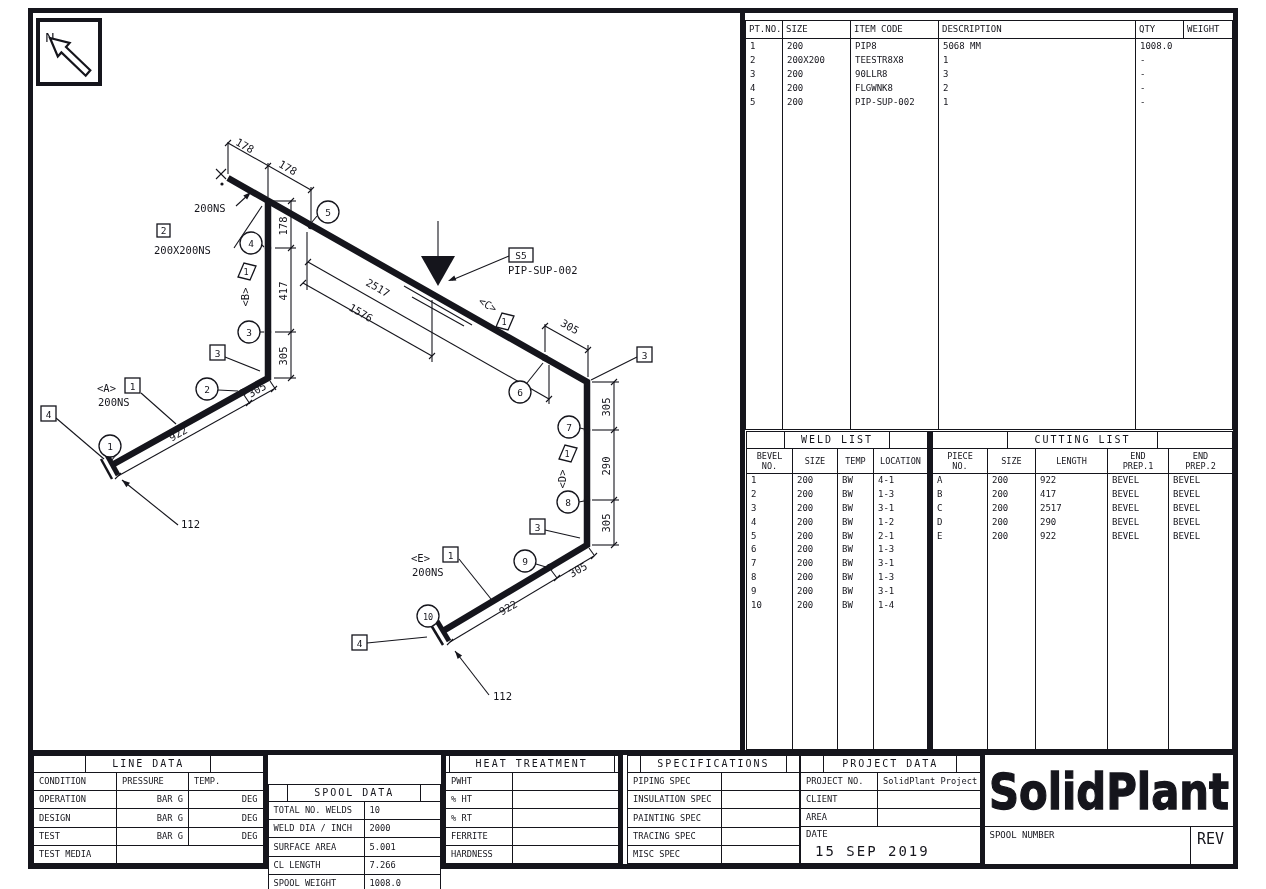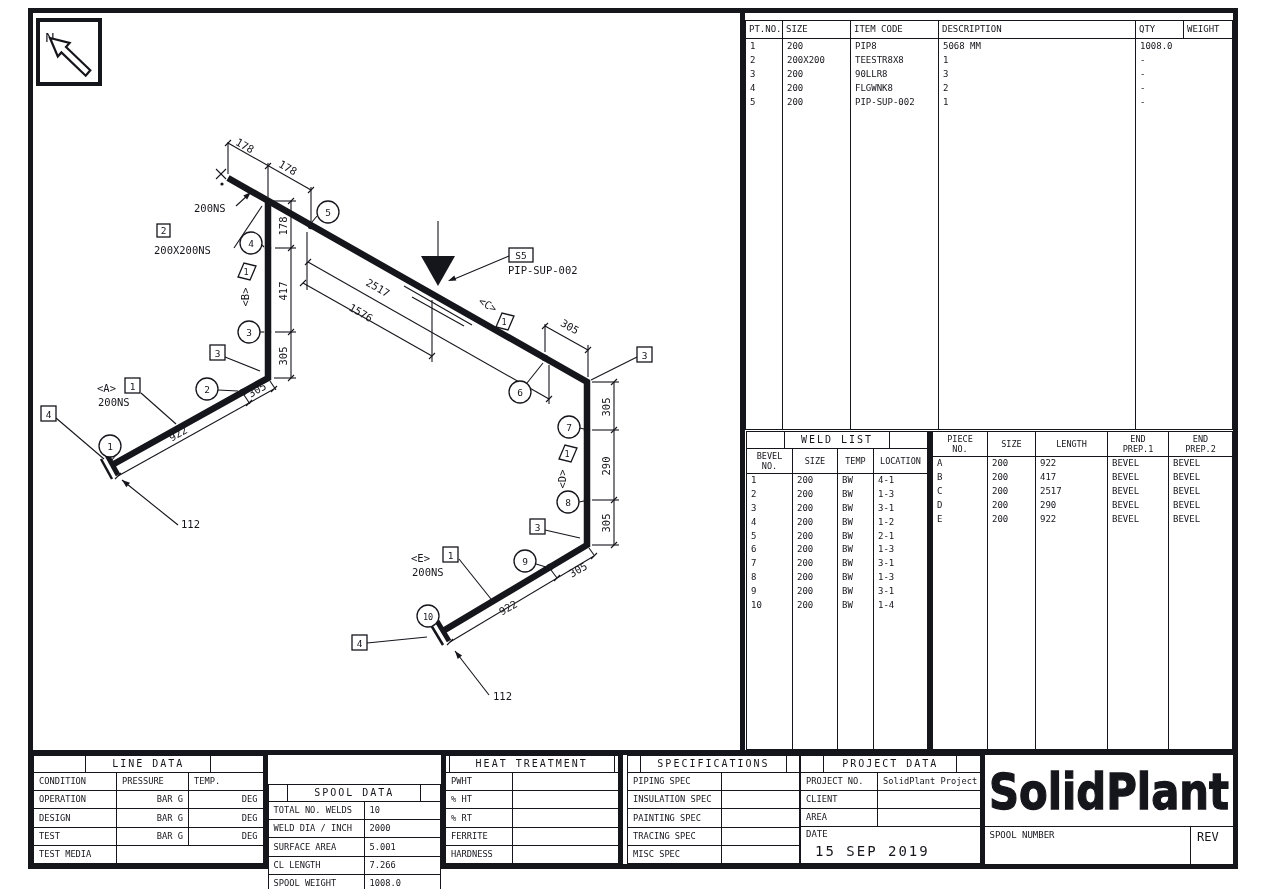--- a/index.html
+++ b/index.html
@@ -419,20 +419,23 @@
       <div class="cell">1-3</div>
       <div class="cell">3-1</div>
       <div class="cell">1-3</div>
       <div class="cell">3-1</div>
       <div class="cell">1-4</div>
     </div>
   </div>
 </div>
 
 <div class="tbl" id="cutting" style="left:932px;top:431px;width:301px;height:319px">
+  <div class="ttl">
+      <span>CUTTING LIST</span>
+    </div>
   <div class="hdr" style="grid-template-columns:55px 48px 72px 61px 1fr;height:24px">
     <div class="c">
         <span>PIECE</span>
         <span>NO.</span>
       </div>
     <div class="c">
         <span>SIZE</span>
       </div>
     <div class="c">
         <span>LENGTH</span>
@@ -616,17 +619,17 @@
 <div class="abs" id="logoblock" style="left:984.5px;top:755px;width:248.5px;height:109px;display:flex;flex-direction:column;box-sizing:border-box">
   <div style="height:71px;position:relative">
     <svg width="248" height="71" viewBox="0 0 248 71">
       <text x="4" y="54" style="font-family:'DejaVu Sans',sans-serif;font-size:50px;font-weight:bold" textLength="240" lengthAdjust="spacingAndGlyphs" fill="#fff" stroke="#15151c" stroke-width="1.3">SolidPlant</text>
     </svg>
   </div>
   <div style="flex:1;display:flex;border-top:1.4px solid #15151c">
     <div style="flex:1;display:flex;flex-direction:column">
       <span style="padding:3px 0 0 5px;font-size:9px">SPOOL NUMBER</span>
     </div>
-    <div style="width:43px;border-left:1.1px solid #15151c;padding:3px 0 0 6px;font-size:12px;box-sizing:border-box">
+    <div style="width:43px;border-left:1.1px solid #15151c;padding:3px 0 0 6px;font-size:15px;box-sizing:border-box">
       <span>REV</span>
     </div>
   </div>
 </div>
 
 </body></html>

